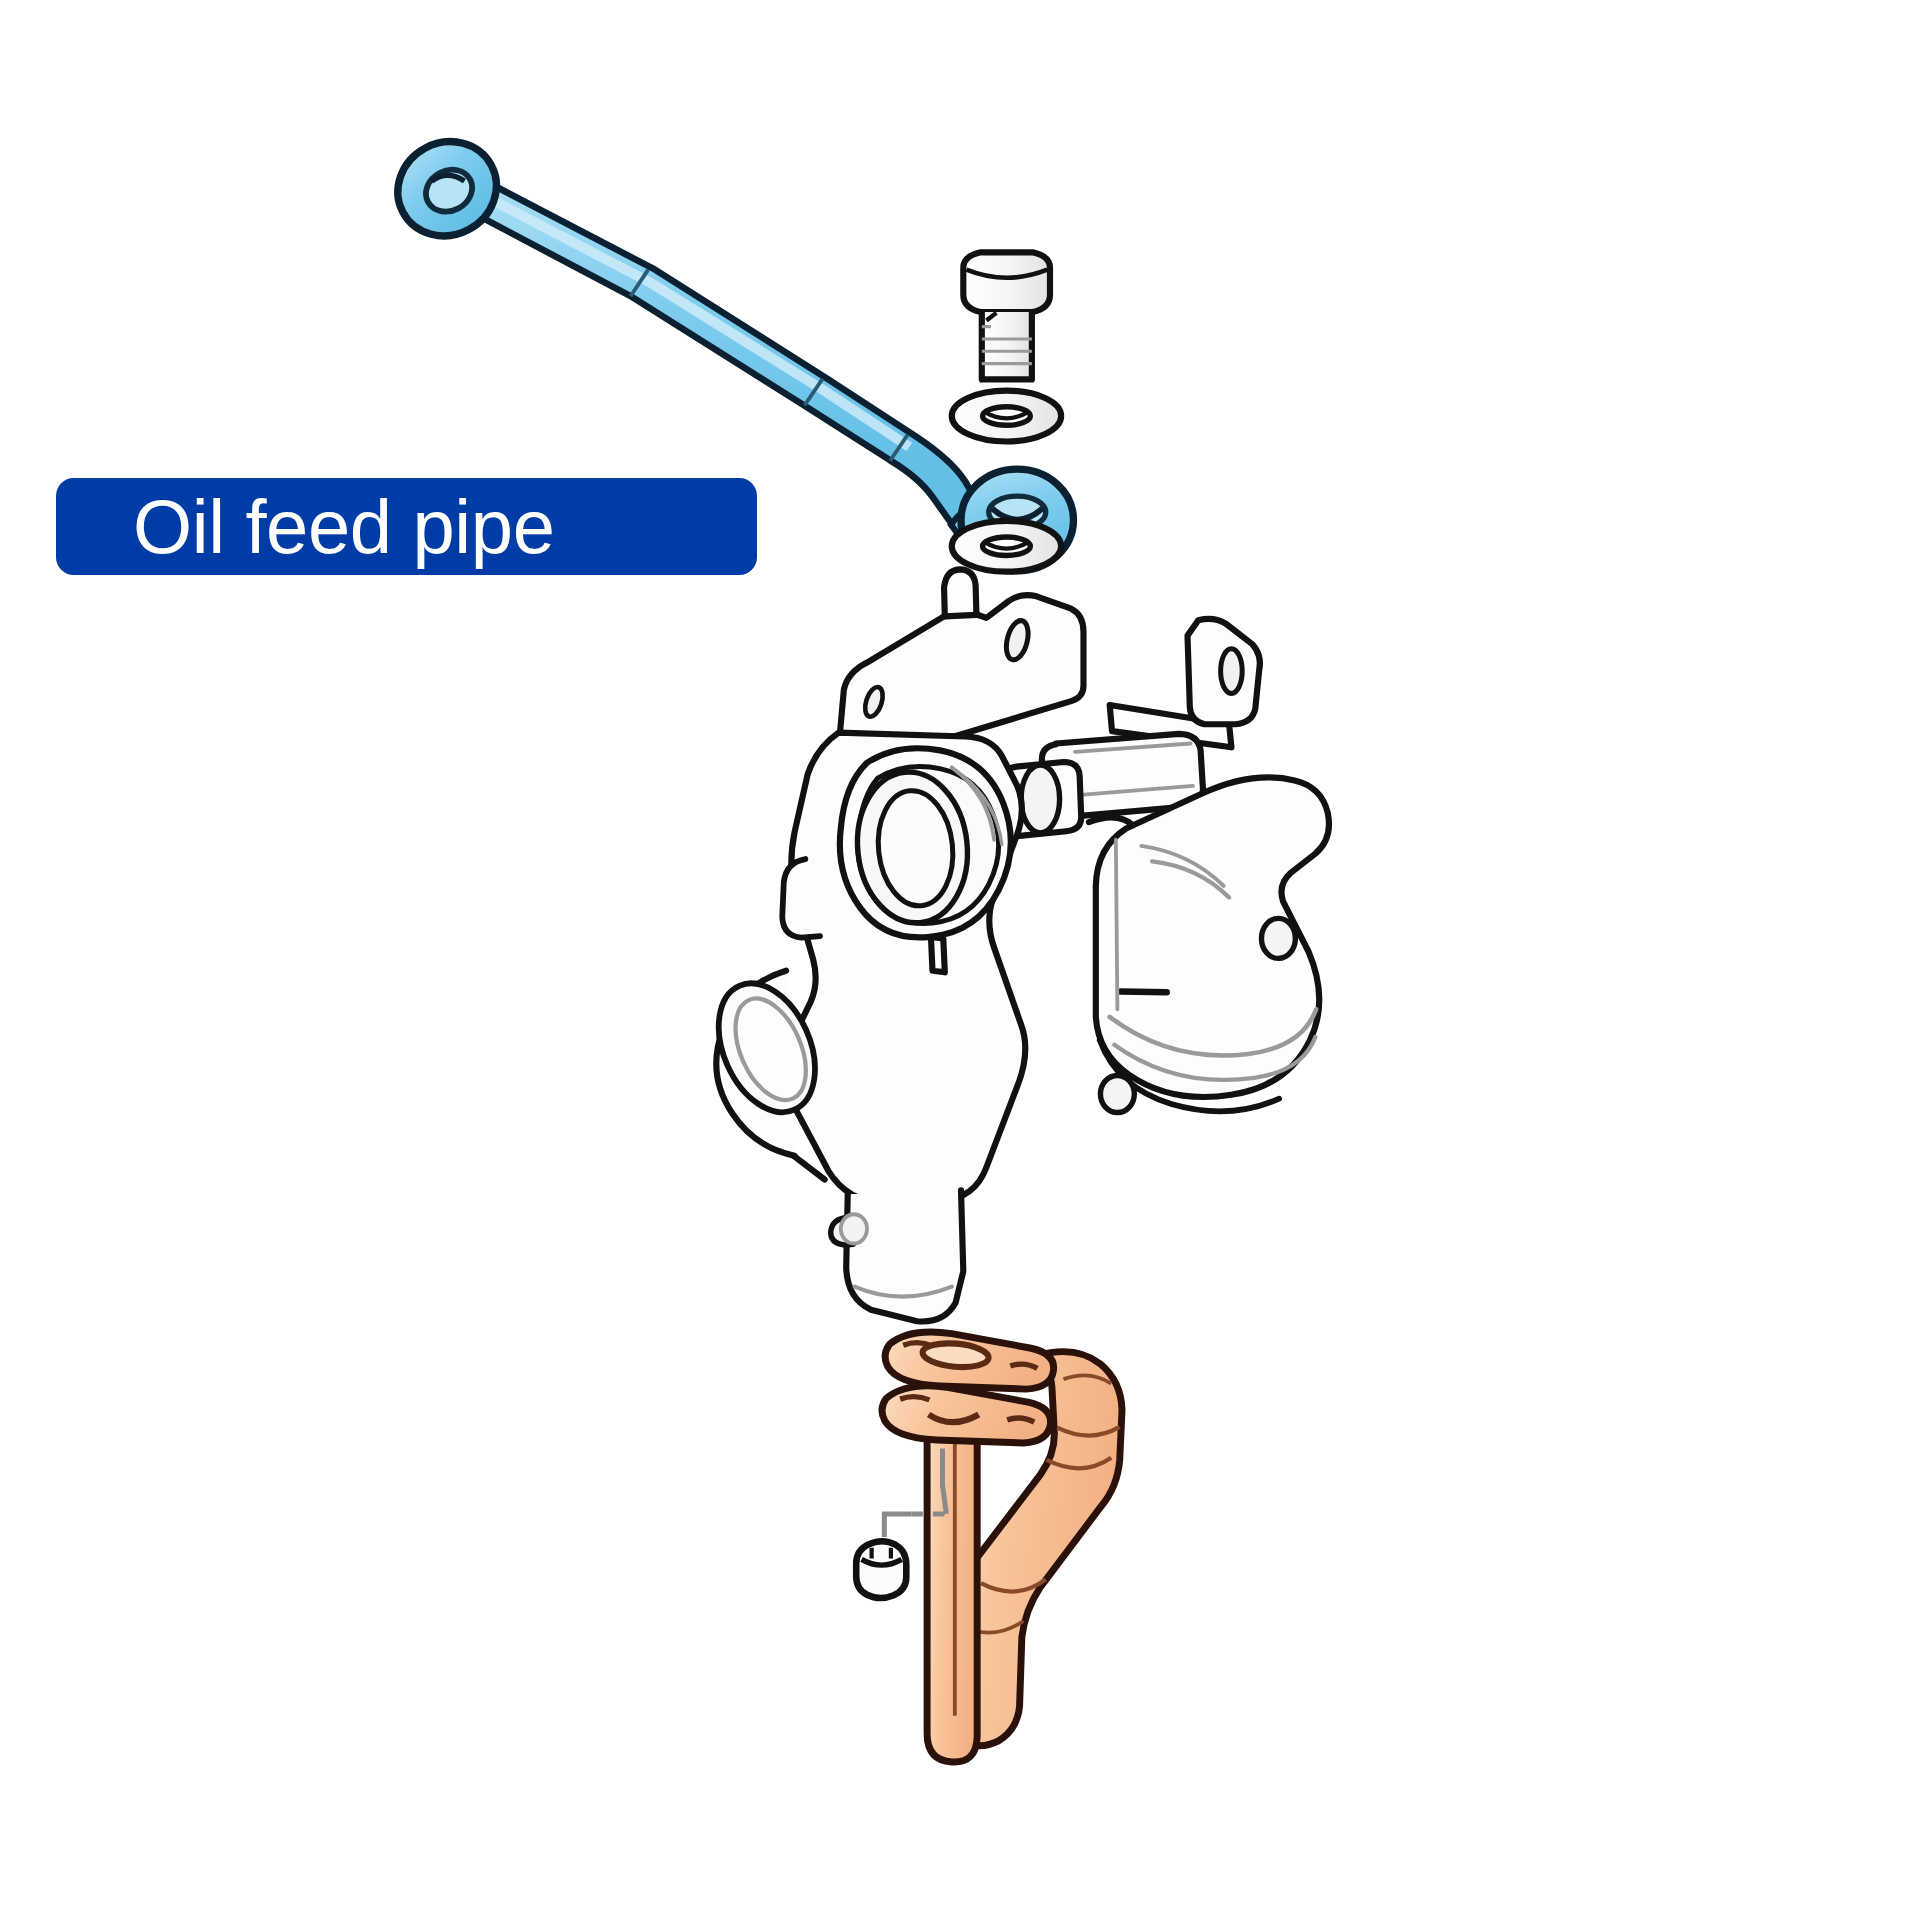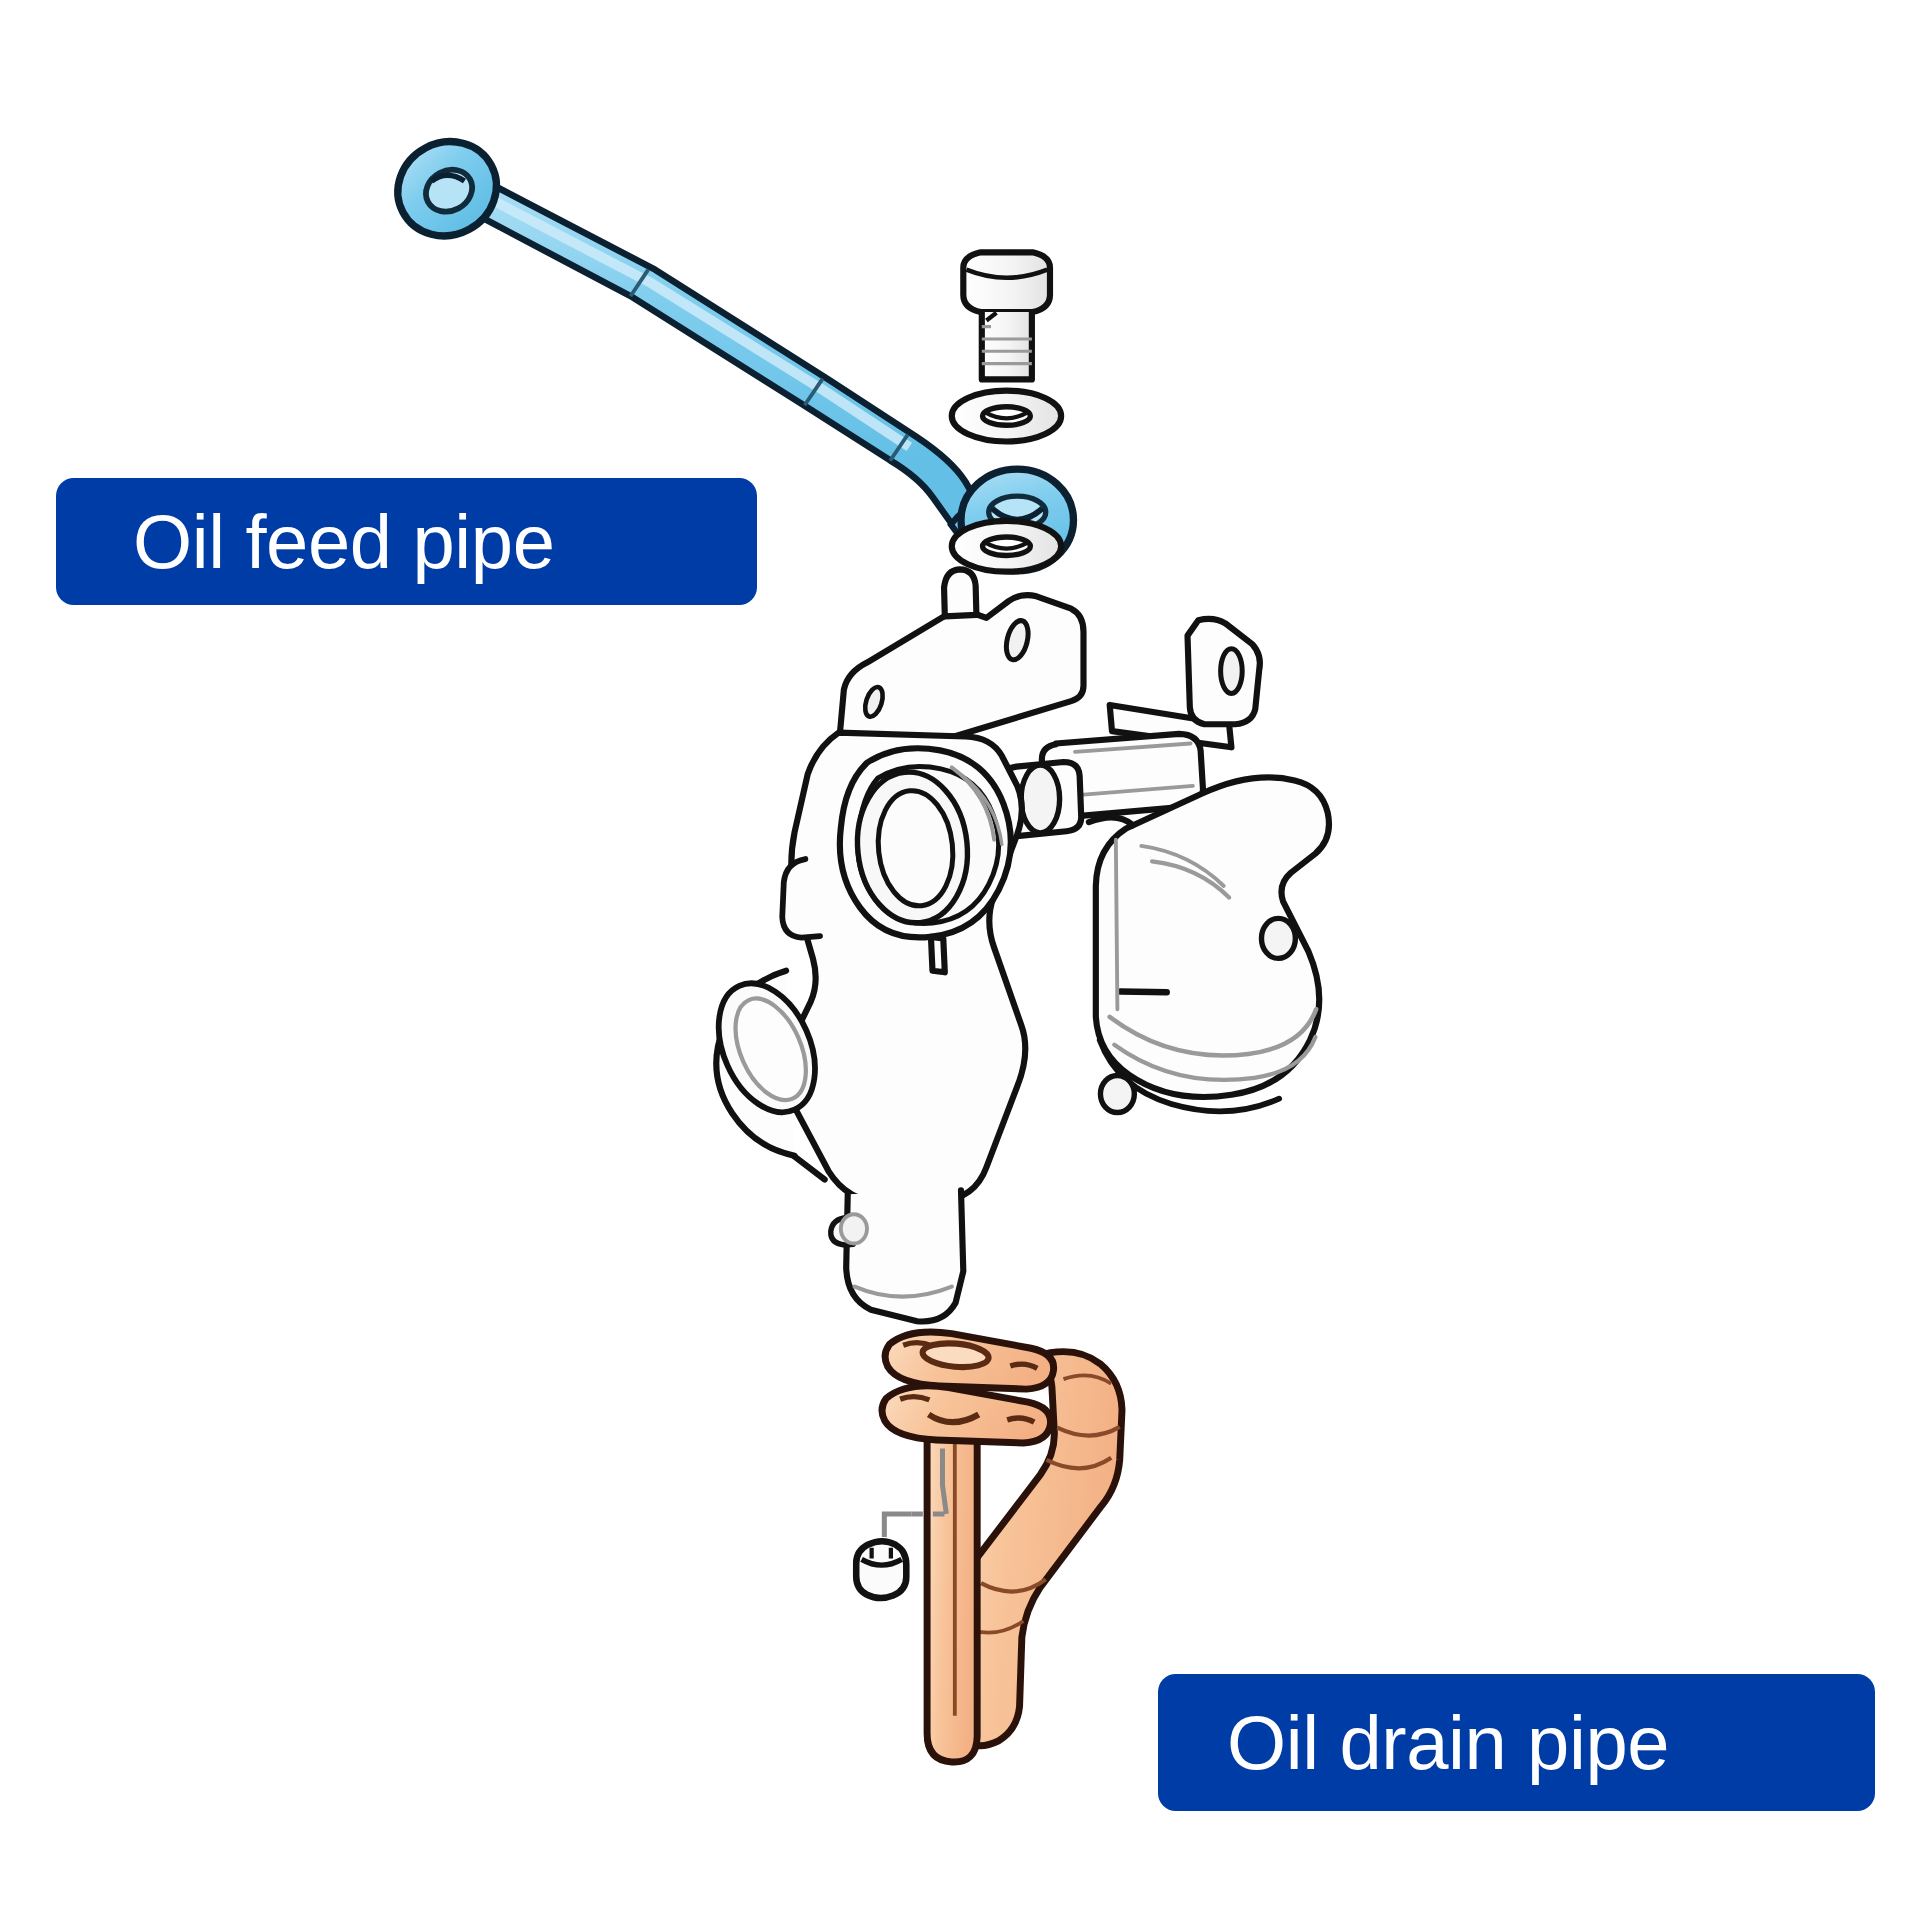--- a/index.html
+++ b/index.html
@@ -362,22 +362,19 @@
                Q 2282 4156 2250 4140
                Q 2222 4126 2222 4092
                L 2222 4058
                Q 2222 4026 2252 4010 Z" fill="#fbfbfb" stroke="#111111" stroke-width="17"></path>
       <path d="M 2236 4048 Q 2288 4078 2340 4048" fill="none" stroke="#111111" stroke-width="14"></path>
       <path d="M 2262 4018 L 2262 4046 M 2312 4018 L 2312 4046" fill="none" stroke="#111111" stroke-width="11"></path>
     </g>
 
   </svg>
 
-  <div id="callout-oil-feed-pipe" class="callout" style="left: 56px; top: 478px; width: 701px; height: 127px; background: rgb(0, 60, 166); color: rgb(255, 255, 255); border-radius: 17.7px; font-size: 76px;">
+  <div id="callout-oil-feed-pipe" class="callout" style="left: 56px; top: 478px; width: 701px; height: 97px; background: rgb(0, 60, 166); color: rgb(255, 255, 255); border-radius: 17.7px; font-size: 76px;">
     <span>Oil feed pipe</span>
   </div>
 
-  <div id="callout-oil-drain-pipe" class="callout" style="left: 1158px; top: 1674px; width: 717px; height: 137px; background: rgb(0, 60, 166); color: rgb(255, 255, 255); border-radius: 17.7px; font-size: 76px;">
-    <span>Oil drain pipe</span>
-  </div>
 
 </div>
 
 
 </body></html>

